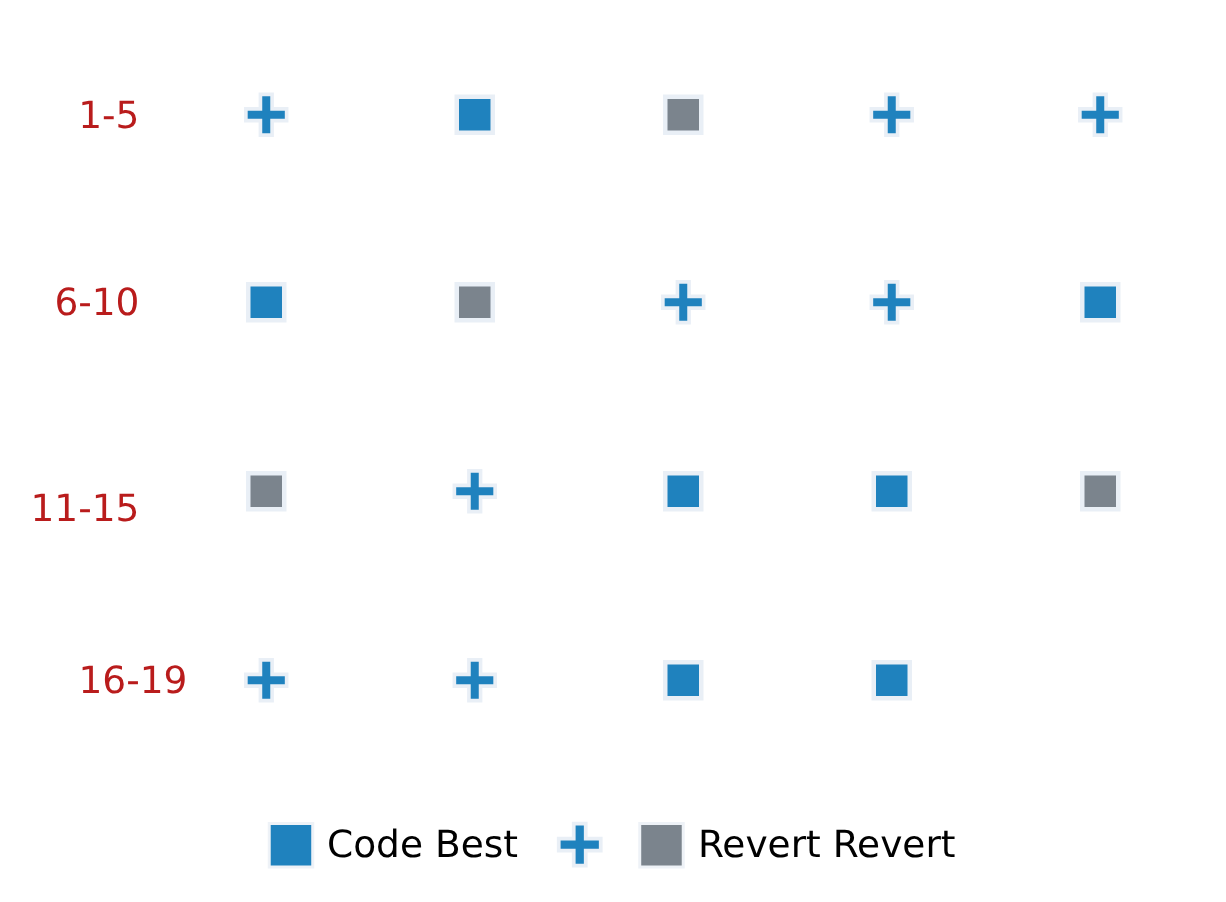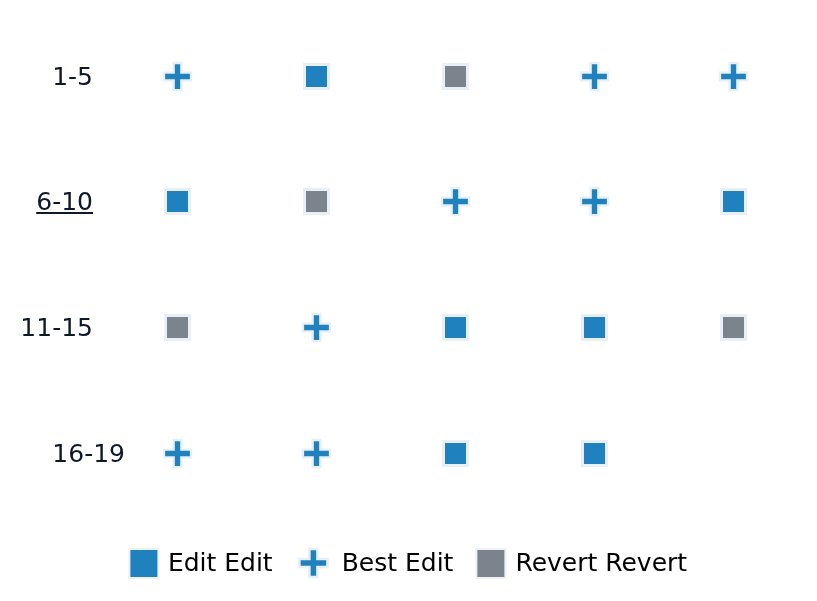--- a/index.html
+++ b/index.html
@@ -11,21 +11,21 @@
     font-family: "DejaVu Sans", "Liberation Sans", sans-serif;
     overflow: hidden;
   }
   .row-label {
     position: absolute;
     left: 0;
     width: 93px;
     text-align: right;
     font-size: 25px;
     line-height: 1;
-    color: #0f172a;
+    color: #b91c1c;
     white-space: nowrap;
   }
   .marker { position: absolute; display: block; }
   .marker-square {
     width: 21px;
     height: 21px;
     box-shadow: 0 0 0 3px #e9eff6;
   }
   .marker-plus svg { display: block; }
   #legend {
@@ -73,35 +73,35 @@
       <span class="marker marker-plus" style="left: 577.5px; top: 59.5px;">
         <svg width="33" height="33" viewBox="0 0 34 34">
           <path d="M13 3 h8 v10 h10 v8 h-10 v10 h-8 v-10 H3 v-8 h10 z" fill="#1f82be" stroke="#e9eff6" stroke-width="2.5"></path>
         </svg>
       </span>
       <span class="marker marker-plus" style="left: 716.5px; top: 59.5px;">
         <svg width="33" height="33" viewBox="0 0 34 34">
           <path d="M13 3 h8 v10 h10 v8 h-10 v10 h-8 v-10 H3 v-8 h10 z" fill="#1f82be" stroke="#e9eff6" stroke-width="2.5"></path>
         </svg>
       </span>
-      <div class="row-label" style="top: 189px; text-decoration: underline;">6-10</div>
+      <div class="row-label" style="top: 189px;">6-10</div>
       <span class="marker marker-square" style="background: rgb(31, 130, 190); left: 166.5px; top: 190.5px;"></span>
       <span class="marker marker-square" style="background: rgb(123, 132, 141); left: 305.5px; top: 190.5px;"></span>
       <span class="marker marker-plus" style="left: 438.5px; top: 184.5px;">
         <svg width="33" height="33" viewBox="0 0 34 34">
           <path d="M13 3 h8 v10 h10 v8 h-10 v10 h-8 v-10 H3 v-8 h10 z" fill="#1f82be" stroke="#e9eff6" stroke-width="2.5"></path>
         </svg>
       </span>
       <span class="marker marker-plus" style="left: 577.5px; top: 184.5px;">
         <svg width="33" height="33" viewBox="0 0 34 34">
           <path d="M13 3 h8 v10 h10 v8 h-10 v10 h-8 v-10 H3 v-8 h10 z" fill="#1f82be" stroke="#e9eff6" stroke-width="2.5"></path>
         </svg>
       </span>
       <span class="marker marker-square" style="background: rgb(31, 130, 190); left: 722.5px; top: 190.5px;"></span>
-      <div class="row-label" style="top: 315px; text-align: right;">11-15</div>
+      <div class="row-label" style="top: 326px; text-align: right;">11-15</div>
       <span class="marker marker-square" style="background: rgb(123, 132, 141); left: 166.5px; top: 316.5px;"></span>
       <span class="marker marker-plus" style="left: 299.5px; top: 310.5px;">
         <svg width="33" height="33" viewBox="0 0 34 34">
           <path d="M13 3 h8 v10 h10 v8 h-10 v10 h-8 v-10 H3 v-8 h10 z" fill="#1f82be" stroke="#e9eff6" stroke-width="2.5"></path>
         </svg>
       </span>
       <span class="marker marker-square" style="background: rgb(31, 130, 190); left: 444.5px; top: 316.5px;"></span>
       <span class="marker marker-square" style="background: rgb(31, 130, 190); left: 583.5px; top: 316.5px;"></span>
       <span class="marker marker-square" style="background: rgb(123, 132, 141); left: 722.5px; top: 316.5px;"></span>
       <div class="row-label" style="top: 441px; padding-left: 32px;">16-19</div>
@@ -115,28 +115,27 @@
           <path d="M13 3 h8 v10 h10 v8 h-10 v10 h-8 v-10 H3 v-8 h10 z" fill="#1f82be" stroke="#e9eff6" stroke-width="2.5"></path>
         </svg>
       </span>
       <span class="marker marker-square" style="background: rgb(31, 130, 190); left: 444.5px; top: 442.5px;"></span>
       <span class="marker marker-square" style="background: rgb(31, 130, 190); left: 583.5px; top: 442.5px;"></span>
     </div>
 
   <div id="legend">
     <div class="legend-item">
       <span class="legend-swatch legend-swatch-0 legend-swatch-square" style="background: rgb(31, 130, 190);"></span>
-      <span class="legend-label">Edit Edit</span>
+      <span class="legend-label">Code Best</span>
     </div>
     <div class="legend-item">
       <span class="legend-swatch legend-swatch-1 legend-swatch-plus">
           <svg width="34" height="34" viewBox="0 0 34 34">
             <path d="M13 3 h8 v10 h10 v8 h-10 v10 h-8 v-10 H3 v-8 h10 z" fill="#1f82be" stroke="#e9eff6" stroke-width="2.5"></path>
           </svg>
         </span>
-      <span class="legend-label">Best Edit</span>
     </div>
     <div class="legend-item">
       <span class="legend-swatch legend-swatch-2 legend-swatch-square" style="background: rgb(123, 132, 141);"></span>
       <span class="legend-label">Revert Revert</span>
     </div>
   </div>
 </div>
 
 </body></html>

